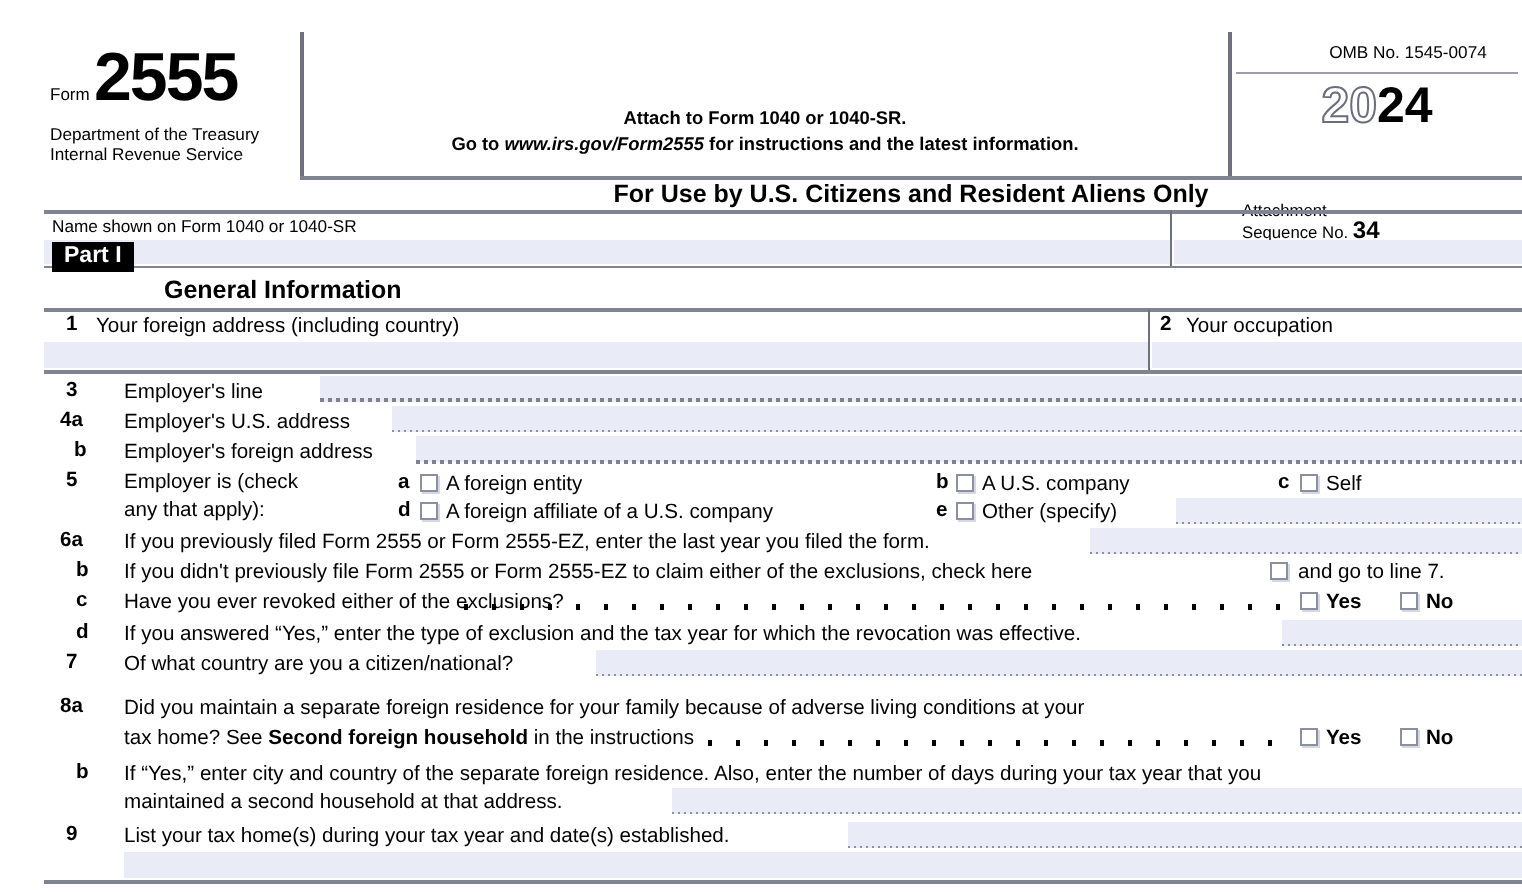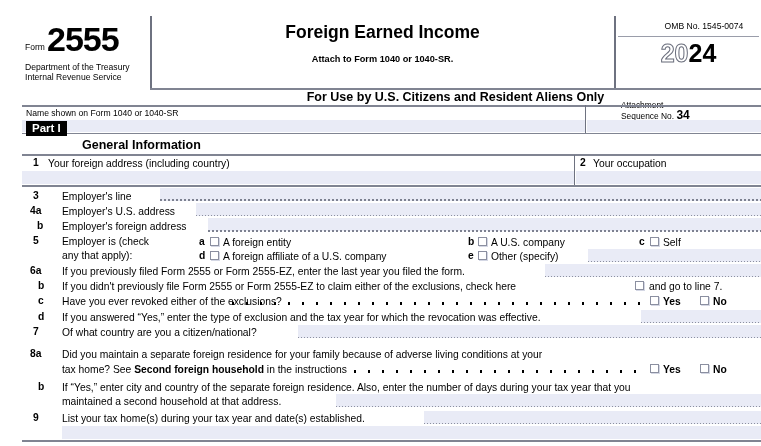--- a/index.html
+++ b/index.html
@@ -79,22 +79,24 @@
 <div class="form">
 
   <div class="abs hdr-form-label" style="left:25px;top:42px;">Form</div>
   <div class="abs hdr-num" style="left:47px;top:22px;">2555</div>
   <div class="abs hdr-dept" style="left:25px;top:62px;">Department of the Treasury</div>
   <div class="abs hdr-dept" style="left:25px;top:72px;">Internal Revenue Service</div>
 
   <div class="vline" style="left:150px;top:16px;width:1.6px;height:72px;"></div>
   <div class="vline" style="left:614px;top:16px;width:1.6px;height:72px;"></div>
 
-  <div class="abs title-main" style="left:155px;top:22px;width:455px;">Foreign Earned Income</div>
   <div class="abs title-sub" style="left:155px;top:53px;width:455px;">Attach to Form 1040 or 1040-SR.</div>
+  <div class="abs title-sub" style="left:155px;top:66px;width:455px;">
+    <span>Go to </span><i>www.irs.gov/Form2555</i><span> for instructions and the latest information.</span>
+  </div>
 
   <div class="abs omb" style="left:634px;top:21px;width:140px;">OMB No. 1545-0074</div>
   <div class="thin" style="left:618px;top:36px;width:141px;height:1.4px;"></div>
   <div class="abs yr" style="left:618px;top:41px;width:141px;">
     <span class="hollow">20</span><span>24</span>
   </div>
   <div class="abs attach" style="left:621px;top:68px;">
     <span>Attachment</span><br>
     <span>Sequence No.</span>
     <b>34</b>

